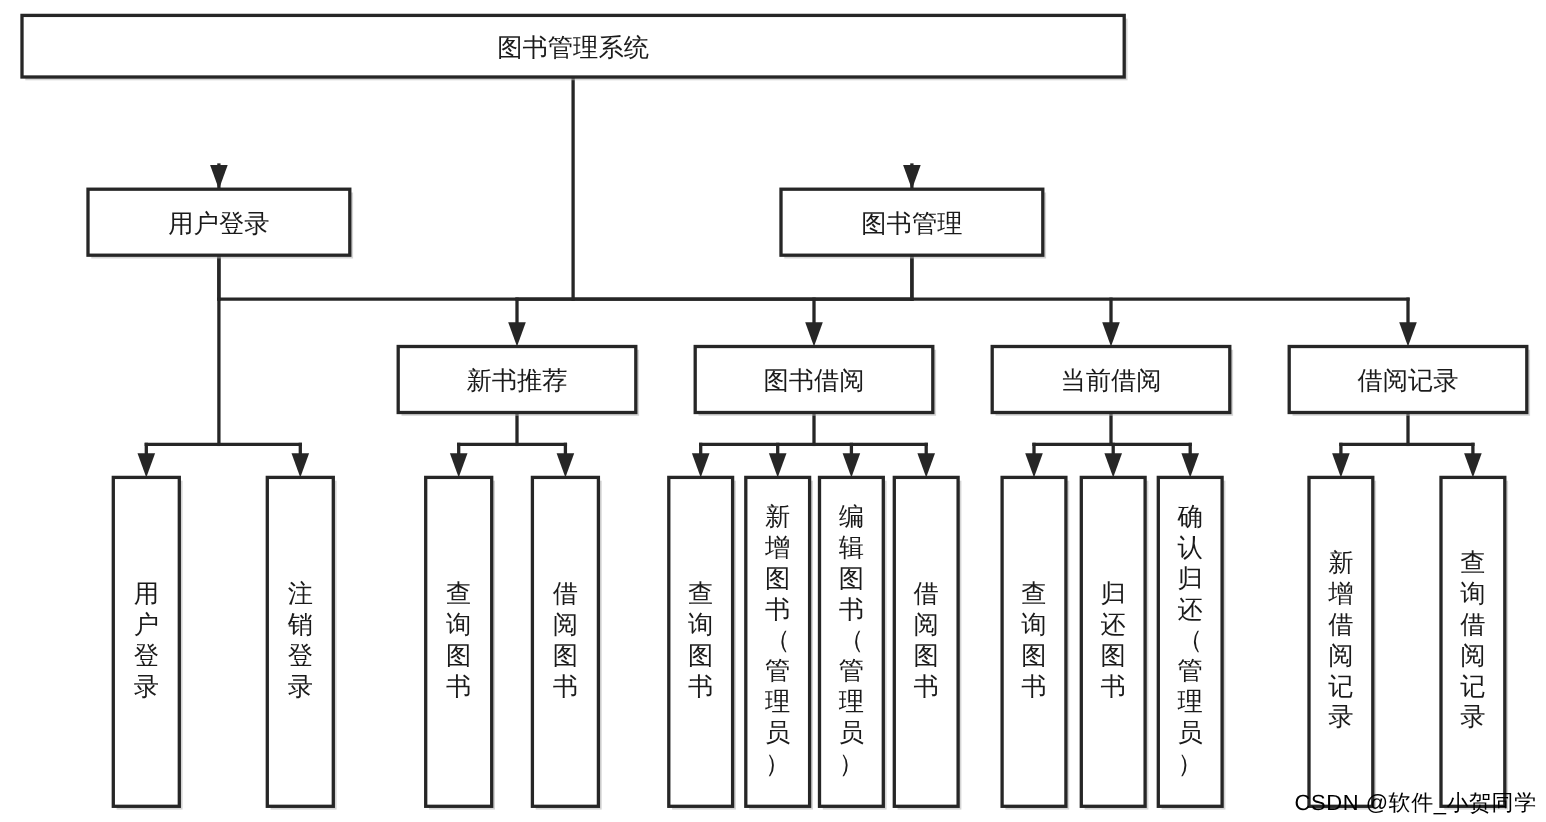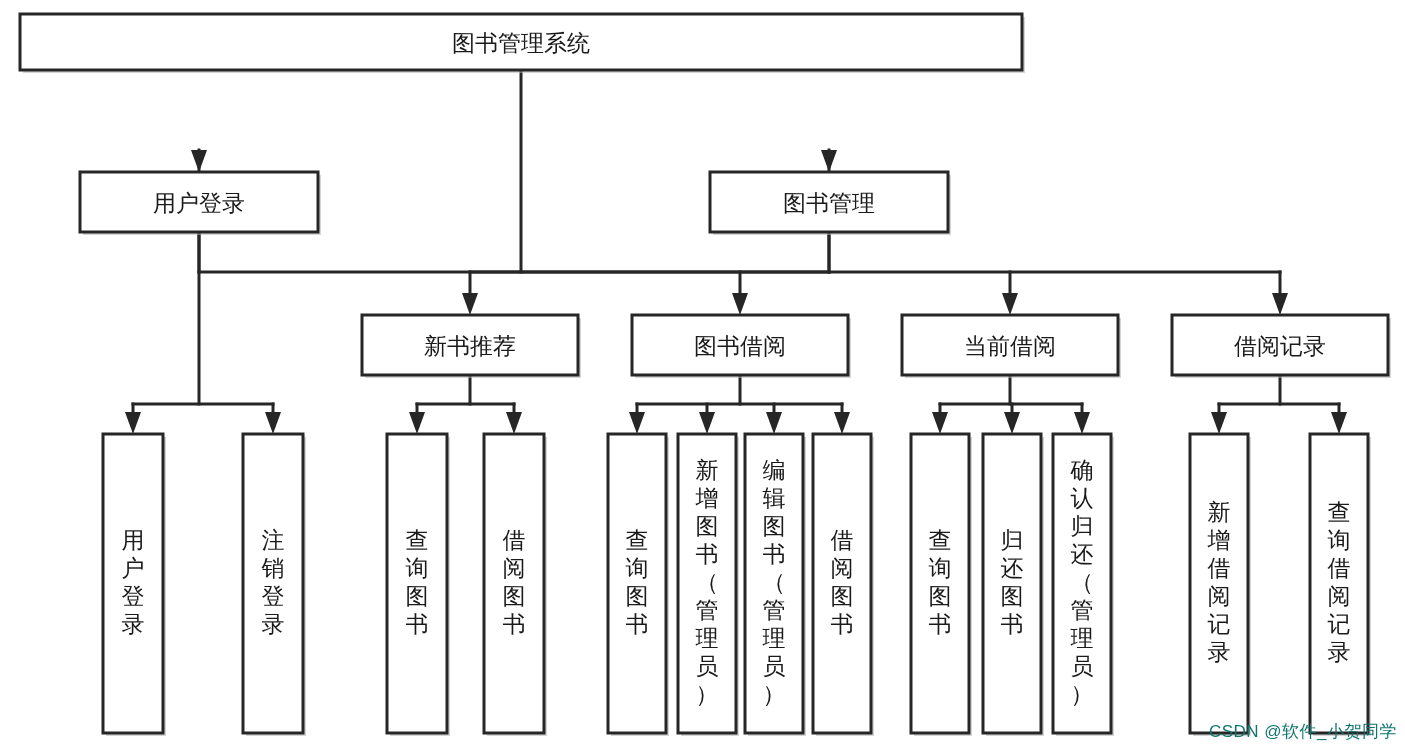--- a/index.html
+++ b/index.html
@@ -56,22 +56,22 @@
     font-family: "Liberation Sans", "DejaVu Sans", sans-serif;
     font-size: 23px;
     fill: #1a1a1a;
     text-anchor: middle;
   }
   .watermark {
     position: absolute;
     right: 8px;
     bottom: 4px;
     font-family: "Liberation Sans", "DejaVu Sans", sans-serif;
-    font-size: 17px;
-    color: #0f766e;
+    font-size: 20px;
+    color: #000000;
     letter-spacing: 0.5px;
     white-space: nowrap;
     pointer-events: none;
   }
 </style>
 </head>
 <body>
 
 <div id="diagram-root">
   <svg id="tree-svg" viewBox="0 0 1405 747">

